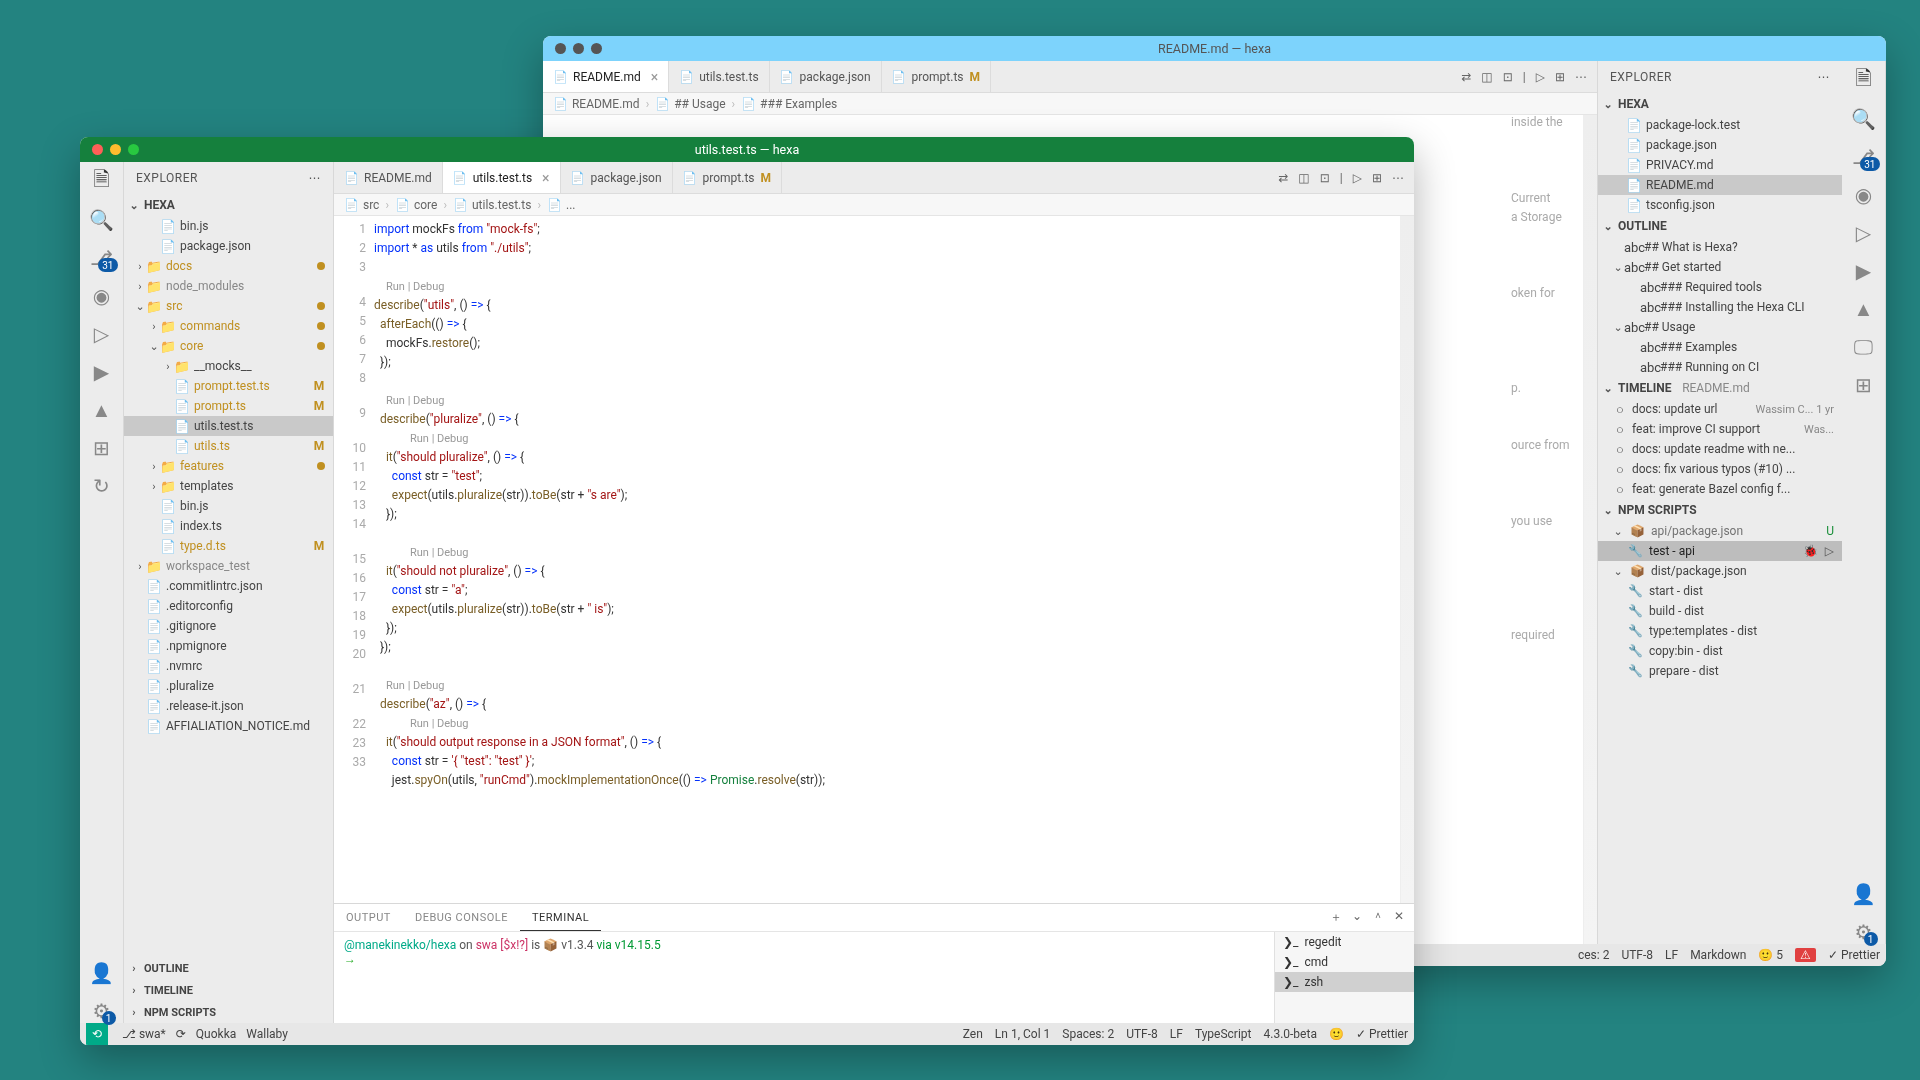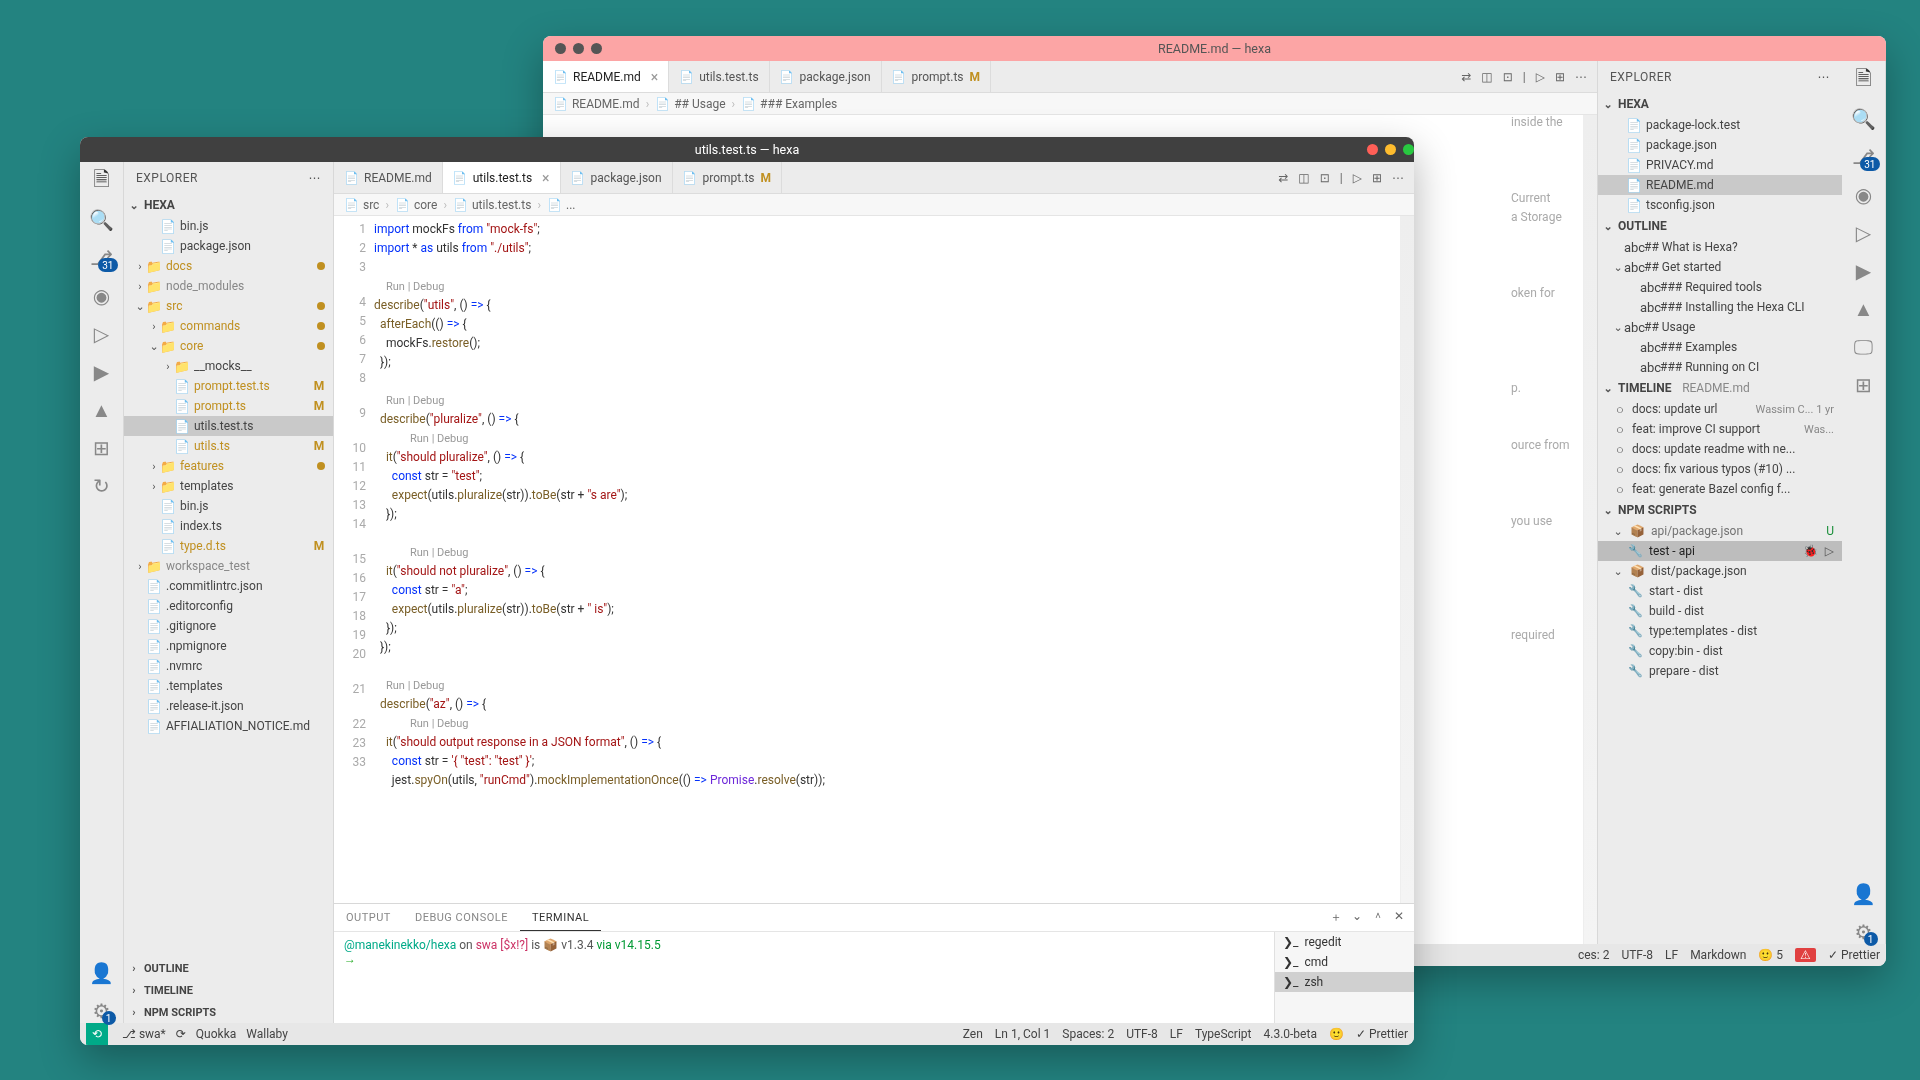--- a/index.html
+++ b/index.html
@@ -1,22 +1,22 @@
 <!DOCTYPE html>
 <html><head>
 <meta charset="utf-8">
 <style>
 * { margin: 0; padding: 0; box-sizing: border-box; font-family: -apple-system, "Segoe UI", Roboto, sans-serif; font-size: 12px; }
 body { background: #238380; width: 1920px; height: 1080px; position: relative; overflow: hidden; transform-origin: top left; }
 .window { position: absolute; border-radius: 8px; box-shadow: 0 15px 40px rgba(0,0,0,.3); background: #f2f2f1; display: flex; flex-direction: column; overflow: hidden; }
 .win1 { left: 543px; top: 36px; width: 1343px; height: 930px; }
 .win2 { left: 80px; top: 137px; width: 1334px; height: 908px; }
 
-.titlebar { height: 25px; background: #fca5a5; display: flex; align-items: center; position: relative; font-size: 12px; color: #555; }
-.titlebar-2 { background: #404040; color: #fff; justify-content: flex-end; }
+.titlebar { height: 25px; background: #7dd3fc; display: flex; align-items: center; position: relative; font-size: 12px; color: #555; }
+.titlebar-2 { background: #15803d; color: #fff; }
 .traffic { display: flex; gap: 7px; padding-left: 12px; }
 .dot { width: 11px; height: 11px; border-radius: 50%; }
 .traffic .d1 { background: #555; } .traffic .d2 { background: #555; } .traffic .d3 { background: #555; }
 .traffic-2 .d1 { background: #ff5f57;} .traffic-2 .d2 { background:#febc2e;} .traffic-2 .d3{ background:#28c840;}
 .titlebar-title { position:absolute; left:50%; transform:translateX(-50%); font-size:12.5px; }
 
 .workbench { flex:1; display:flex; }
 .activitybar { width:44px; background:#ececec; border-right:1px solid #d8d8d8; display:flex; flex-direction:column; align-items:center; padding-top:8px; gap:14px; position:relative;}
 .activitybar .ico { width:24px; height:24px; color:#888; display:flex; align-items:center; justify-content:center; font-size:20px;}
 .activitybar .ico.active { color:#333; }
@@ -45,21 +45,21 @@
 .tab .mod { color:#c09020; font-weight:700;}
 .tab-actions { margin-left:auto; display:flex; align-items:center; gap:10px; padding:0 10px; color:#666; font-size:15px;}
 .breadcrumbs { height:22px; background:#f7f7f7; border-bottom:1px solid #e5e5e5; display:flex; align-items:center; padding:0 10px; gap:6px; color:#666; font-size:12.5px;}
 .brc { display:flex; align-items:center; gap:4px;}
 .brs { color:#bbb;}
 
 .code { flex:1; display:flex; background:#fff; overflow:hidden; font-family:"SF Mono",Menlo,Consolas,monospace; font-size:13px; position:relative;}
 .gutter { width:40px; text-align:right; padding:4px 8px 4px 0; color:#aaa; line-height:19px; background:#fff;}
 .codebody { flex:1; padding:4px 0; line-height:19px; white-space:pre; color:#333;}
 .minimap { width:14px; background:linear-gradient(#eee,#f4f4f4); border-left:1px solid #eee;}
-.kw{color:#0431fa;} .fn{color:#795e26;} .str{color:#a31515;} .op{color:#0431fa;} .type{color:#6d28d9;}
+.kw{color:#0431fa;} .fn{color:#795e26;} .str{color:#a31515;} .op{color:#0431fa;} .type{color:#15803d;}
 .codelens { color:#999; font-size:11px; padding-left:24px; }
 
 .panel { height:120px; border-top:1px solid #d8d8d8; background:#fff; display:flex; flex-direction:column;}
 .panel-tabs { height:28px; display:flex; align-items:center; border-bottom:1px solid #e5e5e5;}
 .ptab { padding:0 12px; height:100%; display:flex; align-items:center; color:#888; font-size:11px; letter-spacing:.5px;}
 .ptab.active { color:#333; border-bottom:1px solid #333;}
 .panel-actions { margin-left:auto; display:flex; gap:10px; padding:0 10px; color:#666;}
 .term { flex:1; background:#fff; color:#333; padding:6px 10px; font-family:Menlo,monospace; font-size:12.5px; position:relative;}
 .term-list { position:absolute; right:0; top:0; width:140px; background:#f6f6f6; border-left:1px solid #e0e0e0; height:100%;}
 .term-item { padding:3px 8px; display:flex; gap:6px; align-items:center;}
@@ -494,21 +494,21 @@
             <span class="label">.npmignore</span>
           </div>
           <div class="row" style="padding-left: 10px;">
             <span style="width:12px"></span>
             <span class="ico-f">📄</span>
             <span class="label">.nvmrc</span>
           </div>
           <div class="row" style="padding-left: 10px;">
             <span style="width:12px"></span>
             <span class="ico-f">📄</span>
-            <span class="label">.templates</span>
+            <span class="label">.pluralize</span>
           </div>
           <div class="row" style="padding-left: 10px;">
             <span style="width:12px"></span>
             <span class="ico-f">📄</span>
             <span class="label">.release-it.json</span>
           </div>
           <div class="row" style="padding-left: 10px;">
             <span style="width:12px"></span>
             <span class="ico-f">📄</span>
             <span class="label">AFFIALIATION_NOTICE.md</span>

